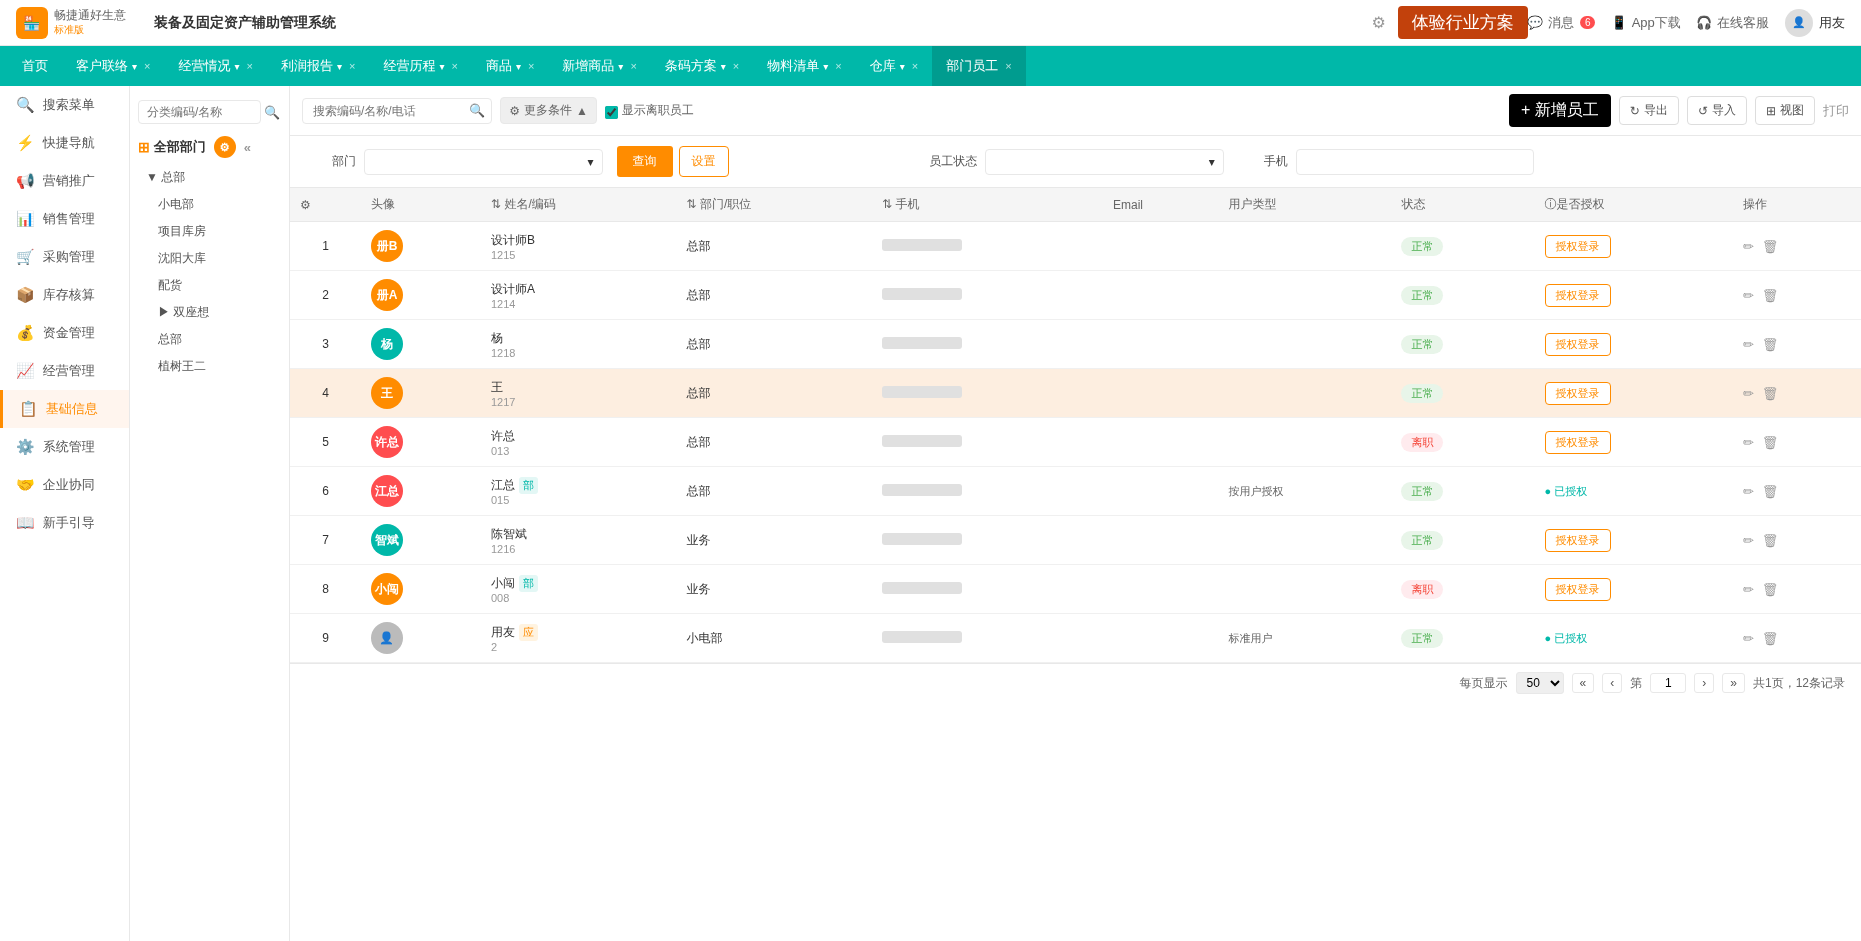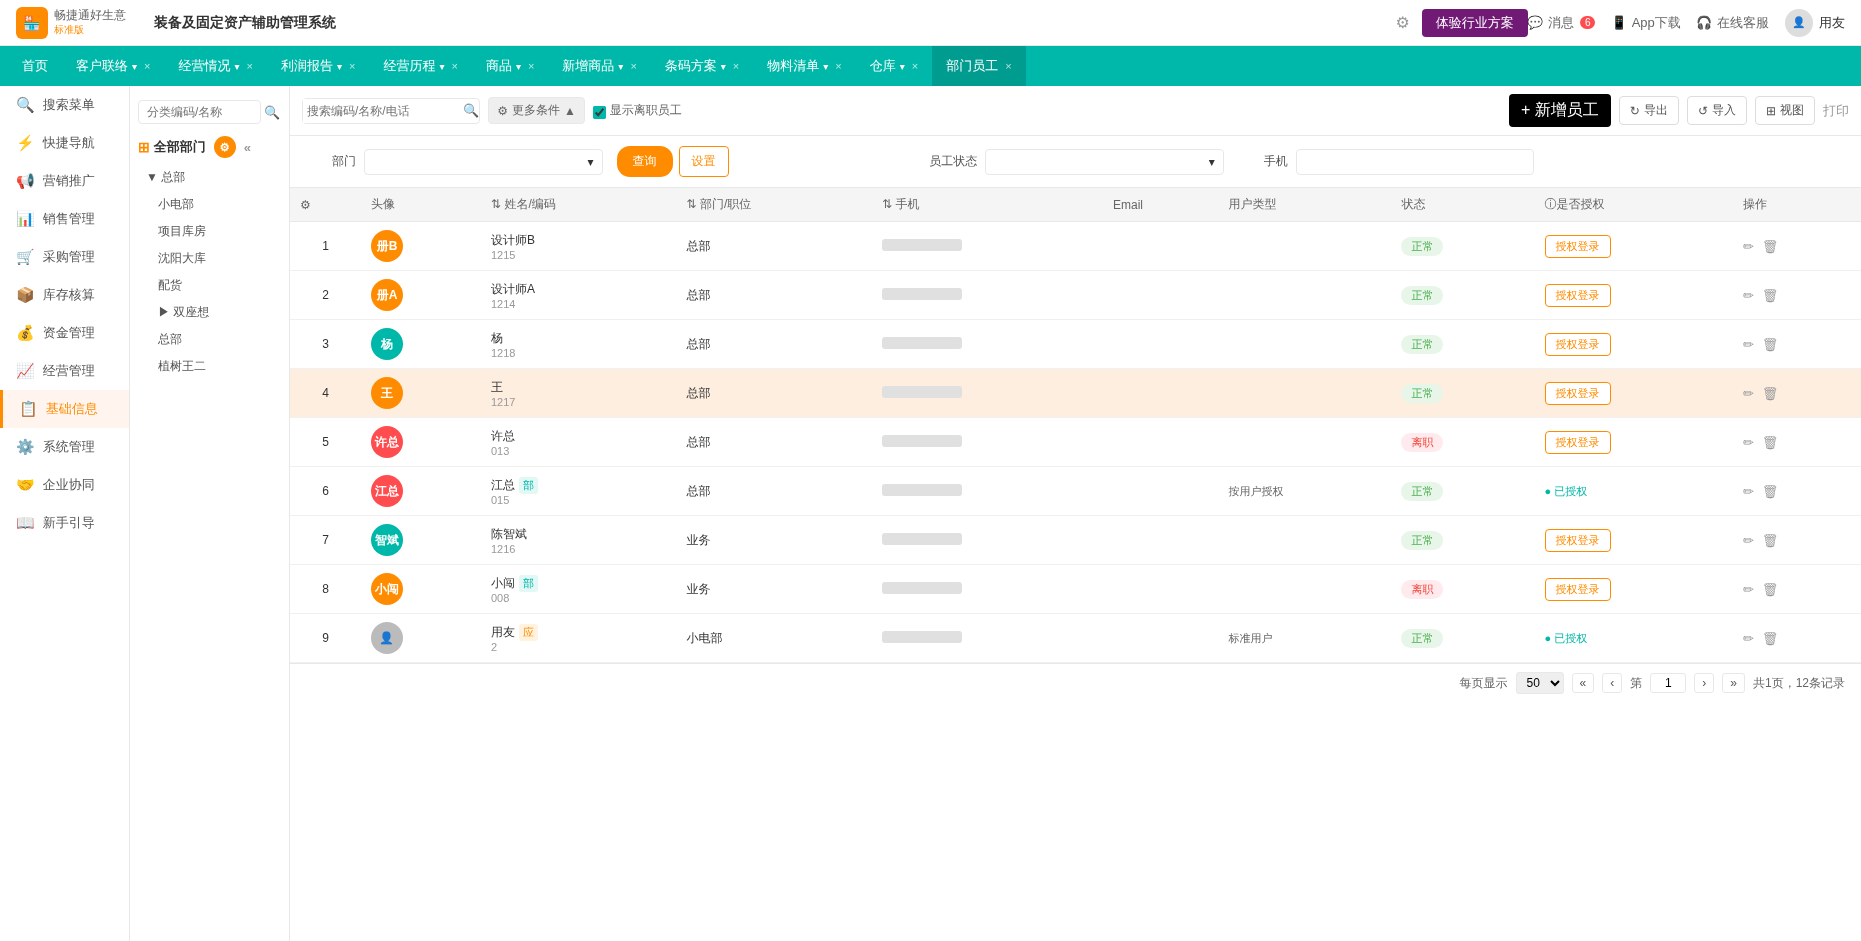--- a/index.html
+++ b/index.html
@@ -10,21 +10,21 @@
       display: flex; align-items: center; background: #fff;
       height: 46px; padding: 0 16px; border-bottom: 1px solid #e8e8e8;
       position: relative; z-index: 10;
     }
     .logo-area { display: flex; align-items: center; gap: 6px; min-width: 130px; }
     .logo-icon { width: 32px; height: 32px; background: #ff8c00; border-radius: 6px; display: flex; align-items: center; justify-content: center; color: #fff; font-size: 14px; font-weight: bold; }
     .logo-text { font-size: 12px; color: #666; line-height: 1.3; }
     .logo-badge { font-size: 10px; color: #ff8c00; }
     .system-title { flex: 1; font-size: 14px; color: #333; font-weight: bold; padding-left: 8px; }
     .top-actions { display: flex; align-items: center; gap: 16px; margin-left: auto; }
-    .top-btn-trial { background: #701a75; color: #fff; border: none; border-radius: 4px; padding: 5px 14px; cursor: pointer; font-size: 13px; }
+    .top-btn-trial { background: #c2410c; color: #fff; border: none; border-radius: 4px; padding: 5px 14px; cursor: pointer; font-size: 17px; }
     .top-icon-btn { display: flex; align-items: center; gap: 4px; color: #666; cursor: pointer; font-size: 13px; }
     .badge { background: #ff4d4f; color: #fff; border-radius: 10px; font-size: 10px; padding: 1px 5px; margin-left: 2px; }
     .gear-btn { color: #999; cursor: pointer; font-size: 16px; }
     .avatar-area { display: flex; align-items: center; gap: 6px; cursor: pointer; }
     .avatar-circle { width: 28px; height: 28px; border-radius: 50%; background: #ddd; display: flex; align-items: center; justify-content: center; font-size: 11px; color: #666; }
 
     
     .nav-tabs {
       background: #00b8a9; display: flex; align-items: center; height: 40px; padding: 0 8px;
     }
@@ -80,21 +80,21 @@
     
     .table-area { flex: 1; overflow-y: auto; padding: 0; background: #fff; }
 
     
     .table-toolbar {
       display: flex; align-items: center; padding: 8px 12px; gap: 8px;
       border-bottom: 1px solid #e8e8e8; background: #fff; flex-wrap: wrap;
     }
     .search-input-wrap {
       display: flex; align-items: center; border: 1px solid #e8e8e8;
-      border-radius: 4px; padding: 0 0; background: #fff;
+      border-radius: 4px; padding: 0 6px; background: #fff;
     }
     .search-input-wrap input {
       border: none; outline: none; font-size: 12px; padding: 5px 4px; width: 160px;
     }
     .filter-btn { display: flex; align-items: center; gap: 4px; color: #666; cursor: pointer; font-size: 12px; border: 1px solid #e8e8e8; border-radius: 4px; padding: 4px 8px; }
     .checkbox-item { display: flex; align-items: flex-end; gap: 4px; font-size: 12px; color: #666; cursor: pointer; }
     .checkbox-teal { accent-color: #00b8a9; }
     .action-btns { margin-left: auto; display: flex; gap: 8px; align-items: center; }
     .btn-add { background: #000000; color: #fff; border: none; border-radius: 4px; padding: 6px 12px; cursor: pointer; font-size: 16px; display: flex; align-items: center; gap: 4px; }
     .btn-outline { background: #fff; color: #555; border: 1px solid #ddd; border-radius: 4px; padding: 5px 10px; cursor: pointer; font-size: 12px; display: flex; align-items: center; gap: 4px; }
@@ -110,21 +110,21 @@
     .filter-select {
       flex: 1; border: 1px solid #e8e8e8; border-radius: 4px;
       padding: 5px 8px; font-size: 12px; outline: none; background: #fff;
       display: flex; align-items: center; justify-content: space-between; cursor: pointer;
     }
     .filter-input {
       flex: 1; border: 1px solid #e8e8e8; border-radius: 4px;
       padding: 5px 8px; font-size: 12px; outline: none;
     }
     .filter-actions { display: flex; gap: 6px; justify-content: flex-end; }
-    .btn-query { background: #ff8c00; color: #fff; border: none; border-radius: 13px; padding: 6px 16px; cursor: pointer; font-size: 12px; }
+    .btn-query { background: #ff8c00; color: #fff; border: none; border-radius: 3px; padding: 6px 16px; cursor: pointer; font-size: 12px; }
     .btn-set { background: #fff; color: #ff8c00; border: 1px solid #ff8c00; border-radius: 4px; padding: 6px 12px; cursor: pointer; font-size: 12px; }
 
     
     .data-table { width: 100%; border-collapse: collapse; font-size: 12px; }
     .data-table th {
       background: #f5f5f5; color: #666; padding: 8px 10px;
       border-bottom: 1px solid #e8e8e8; text-align: left;
       white-space: nowrap; font-weight: normal;
     }
     .data-table td {

